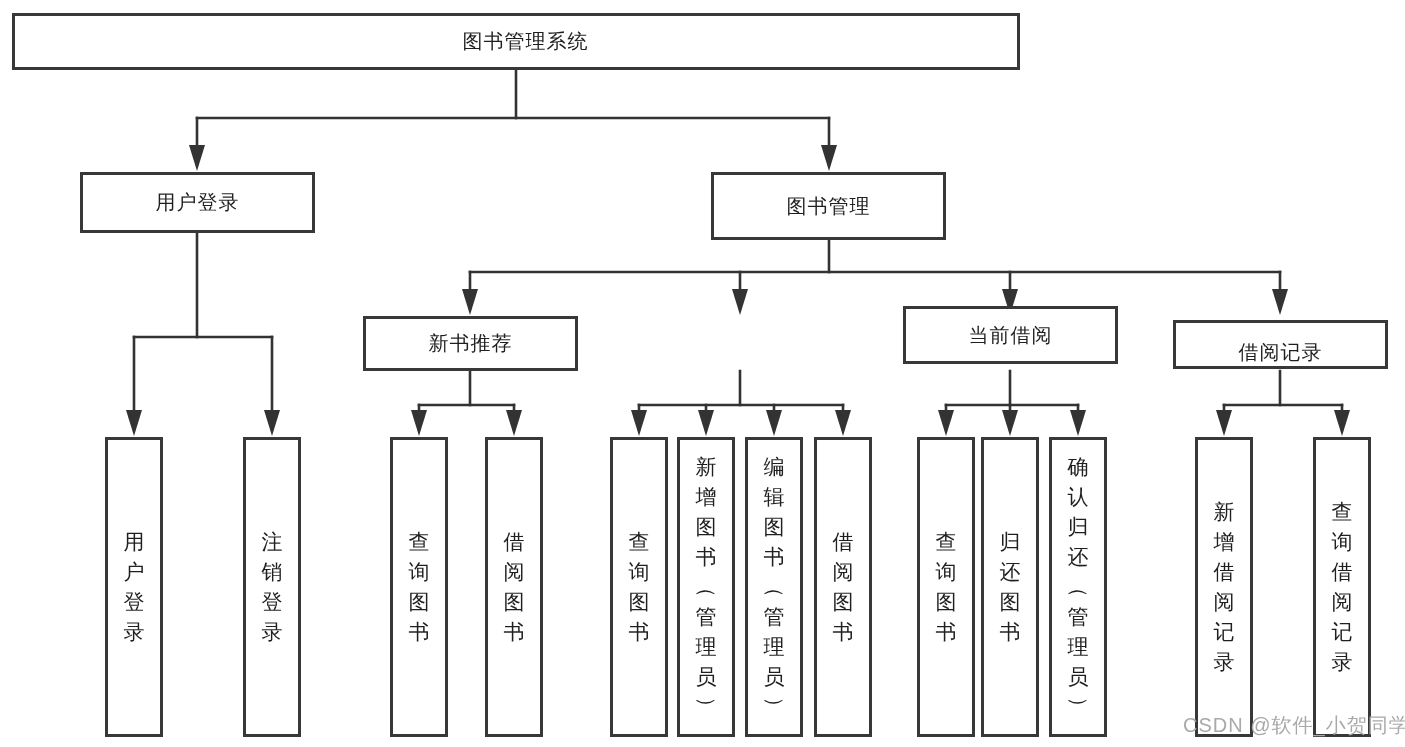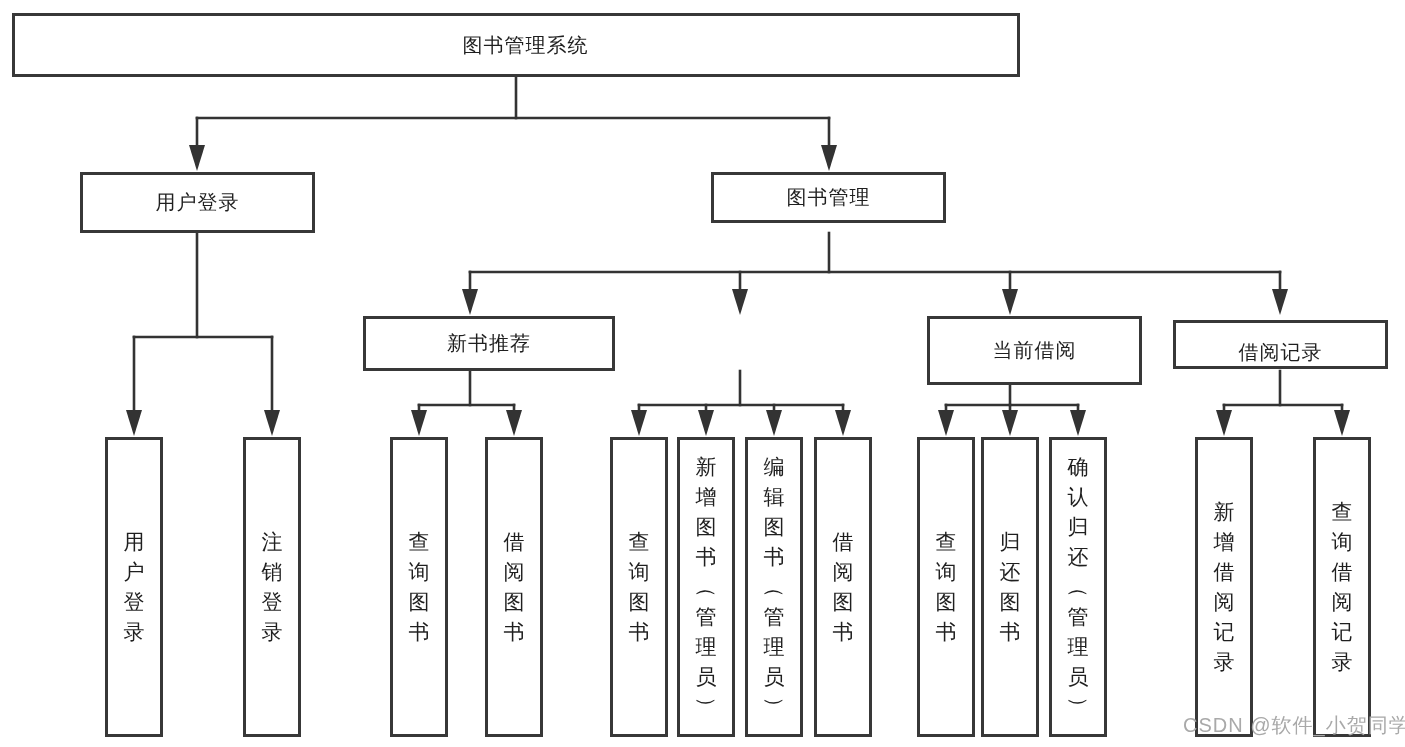--- a/index.html
+++ b/index.html
@@ -105,35 +105,35 @@
     <polygon points="1078,436 1070,410 1086,410"></polygon>
 
     <line x1="1280" y1="371" x2="1280" y2="405"></line>
     <line x1="1224" y1="405" x2="1342" y2="405"></line>
     <line x1="1224" y1="405" x2="1224" y2="412"></line>
     <line x1="1342" y1="405" x2="1342" y2="412"></line>
     <polygon points="1224,436 1216,410 1232,410"></polygon>
     <polygon points="1342,436 1334,410 1350,410"></polygon>
   </svg>
 
-  <div class="box" style="left:12px;top:13px;width:1008px;height:64px;padding-left:19px;">
+  <div class="box" style="left:12px;top:13px;width:1008px;height:57px;padding-left:19px;">
     <span class="hlabel">图书管理系统</span>
   </div>
 
   <div class="box" style="left:80px;top:172px;width:235px;height:61px;align-items:center;">
     <span class="hlabel">用户登录</span>
   </div>
-  <div class="box" style="left:711px;top:172px;width:235px;height:51px;">
+  <div class="box" style="left:711px;top:172px;width:235px;height:68px;">
     <span class="hlabel">图书管理</span>
   </div>
 
-  <div class="box" style="left:363px;top:316px;width:252px;height:55px;justify-content:center;">
+  <div class="box" style="left:363px;top:316px;width:215px;height:55px;justify-content:center;">
     <span class="hlabel">新书推荐</span>
   </div>
-  <div class="box" style="left:903px;top:316px;width:215px;height:69px;margin-left:24px;">
+  <div class="box" style="left:903px;top:306px;width:215px;height:58px;">
     <span class="hlabel">当前借阅</span>
   </div>
   <div class="box" style="left:1173px;top:320px;width:215px;height:49px;align-items:flex-end;">
     <span class="hlabel">借阅记录</span>
   </div>
 
   <div class="box" style="left:105px;top:437px;width:58px;height:300px;">
     <span class="vtext">
         <span>用</span>
         <span>户</span>

